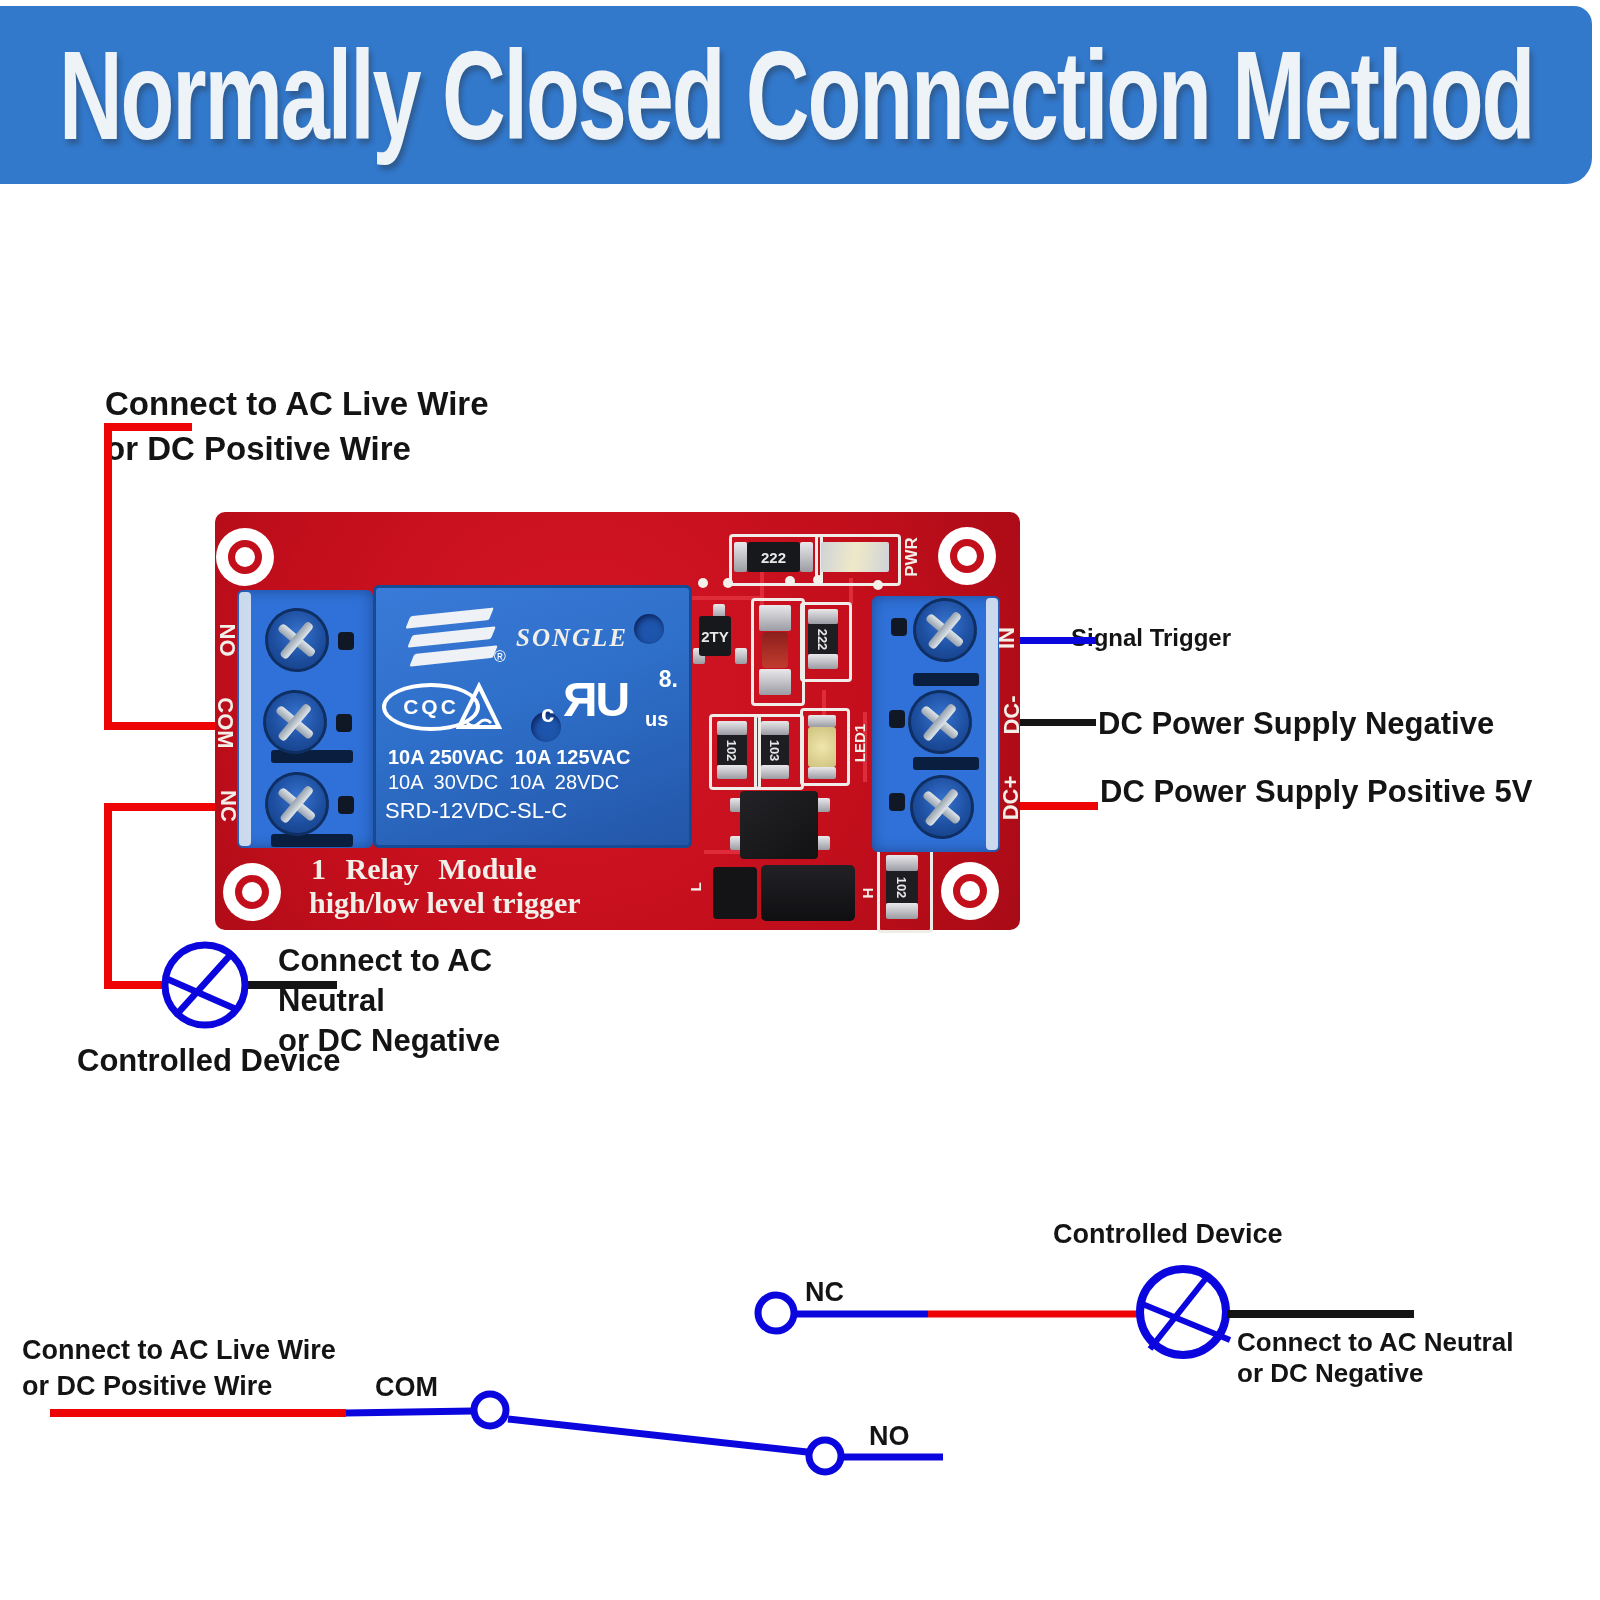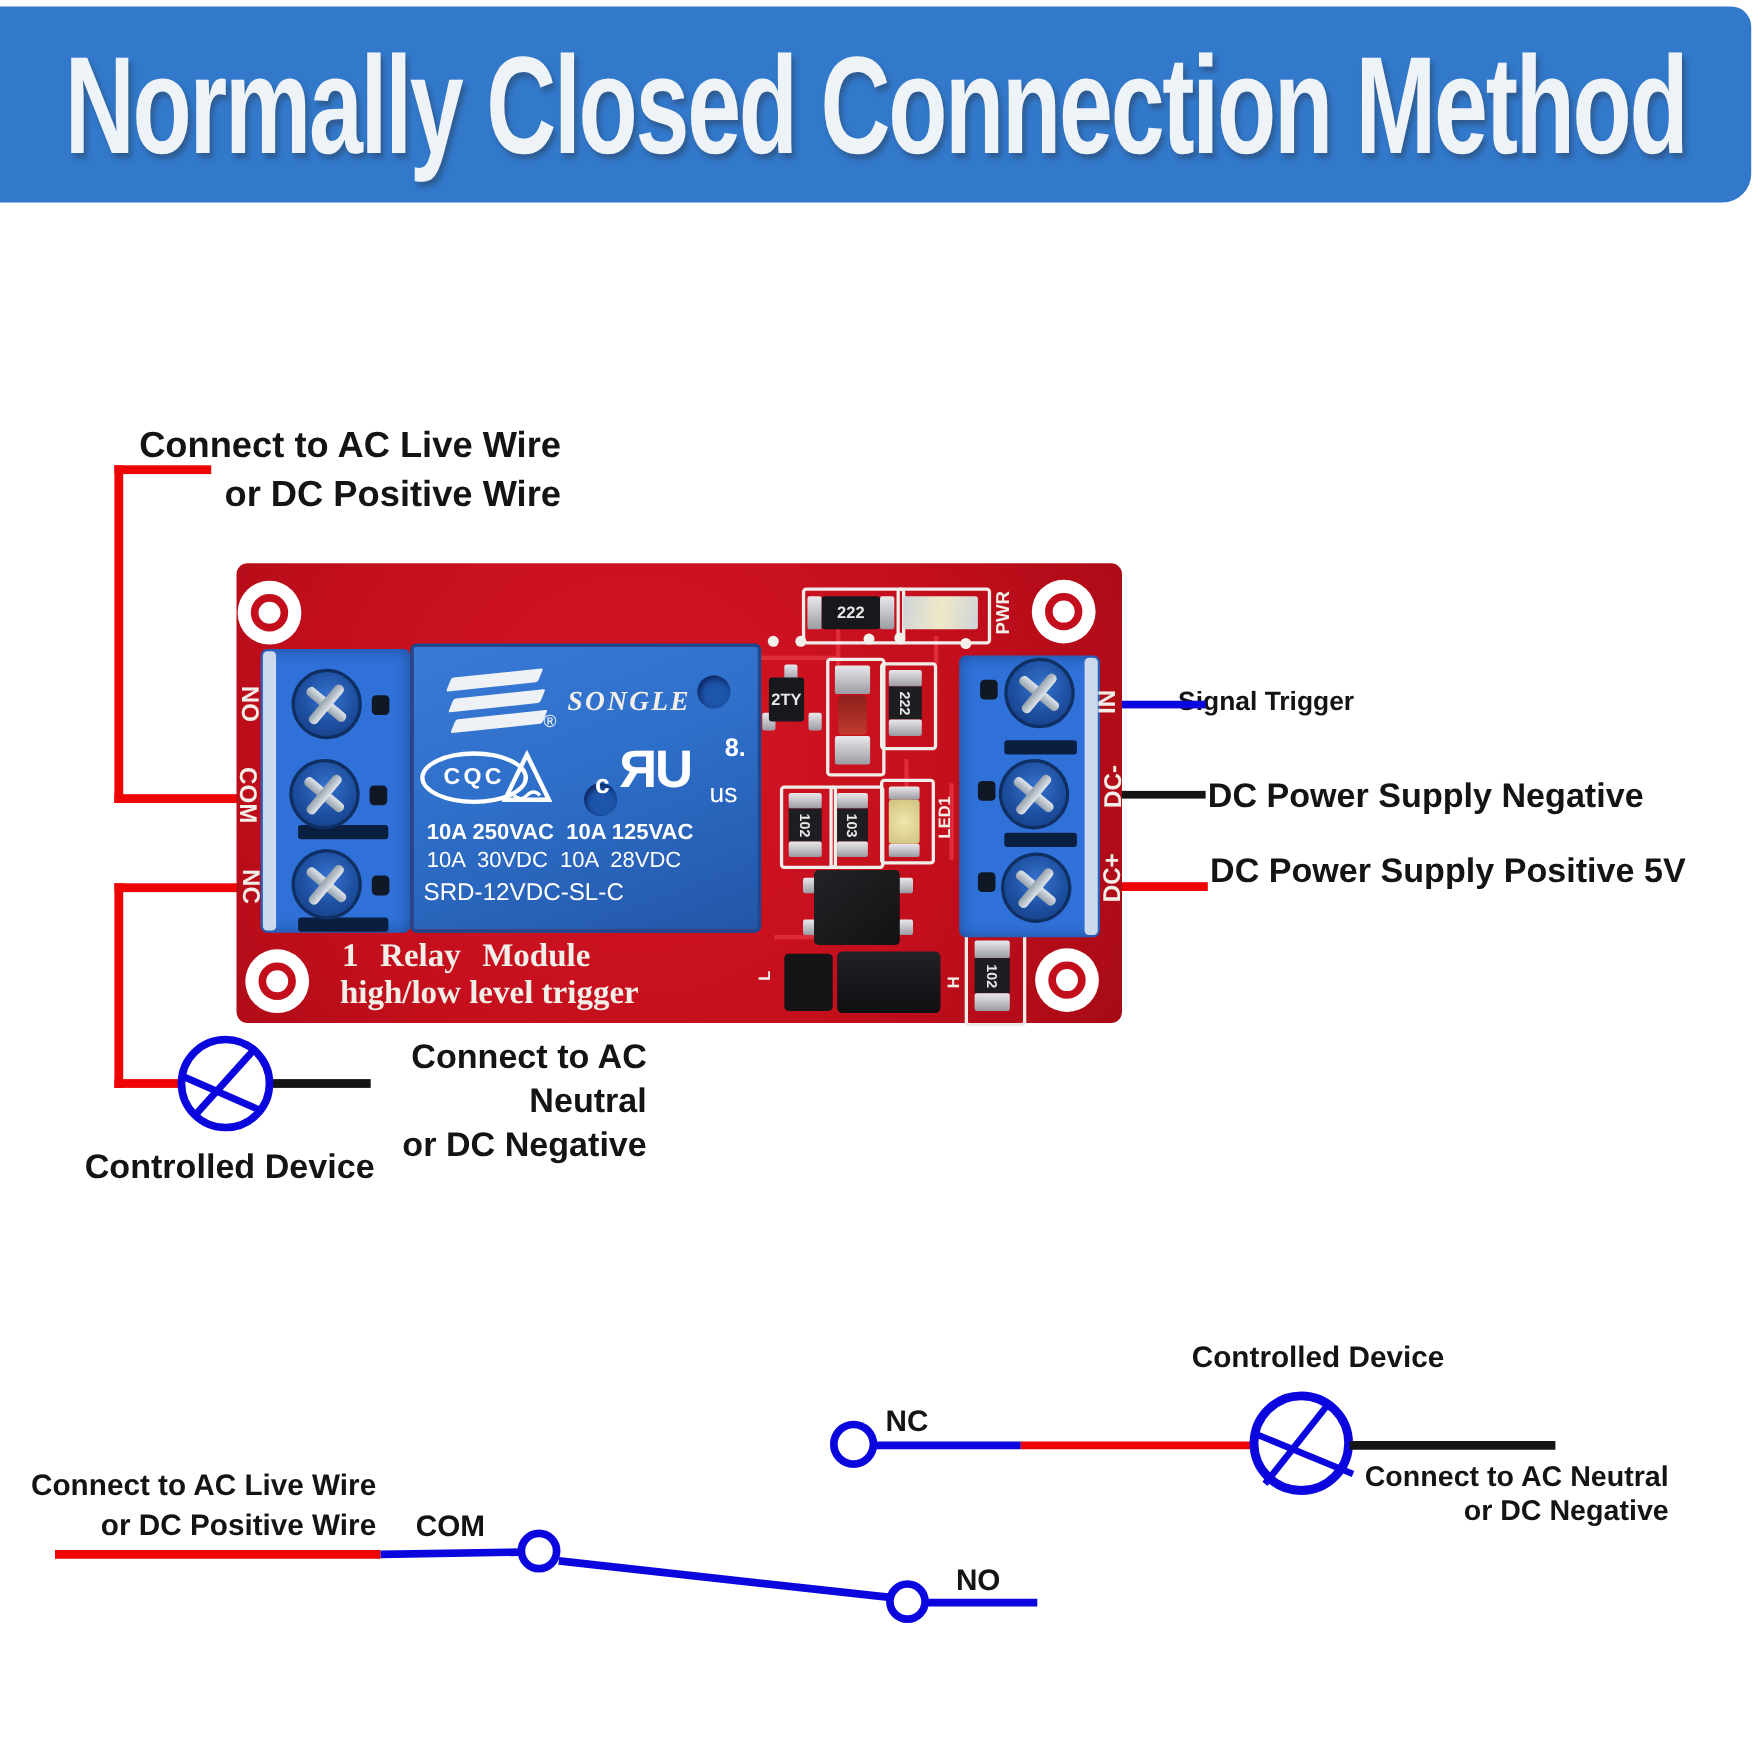--- a/index.html
+++ b/index.html
@@ -4,21 +4,21 @@
 <style>
   :root{
     --banner_blue:#3278cb; --board_red:#c9101f; --terminal_blue:#2f71d8;
     --relay_blue:#2e6fc9; --wire_red:#ee0404; --wire_blue:#0b06dd;
     --wire_black:#141414; --silk:#f2efe9; --txt:#141414;
   }
   html,body{margin:0;padding:0}
   body{width:1600px;height:1600px;background:#fff;position:relative;overflow:hidden;
        font-family:"Liberation Sans",sans-serif}
   .ann{position:absolute;font-weight:bold;color:var(--txt)}
-  .ctr{text-align:right}
+  .ctr{text-align:left}
   .wire{position:absolute}
   .w-red{background:var(--wire_red)} .w-blue{background:var(--wire_blue)} .w-blk{background:var(--wire_black)}
   
   #banner{position:absolute;left:0;top:6px;width:1592px;height:178px;background:var(--banner_blue);
           border-radius:0 18px 26px 0;display:flex;align-items:center;justify-content:center}
   #banner .t{font-size:126px;font-weight:bold;color:#eef3f7;white-space:nowrap;letter-spacing:-3px;
           transform:scaleX(.70);transform-origin:50% 50%;text-shadow:4px 5px 6px rgba(40,40,40,.35)}
   
   #board{position:absolute;left:215px;top:512px;width:805px;height:418px;border-radius:10px;
          background:radial-gradient(circle at 45% 40%,#d61626 0%,#c30e1c 60%,#a70b16 100%)}
@@ -151,21 +151,21 @@
     <div class="rhole" style="left:155px;top:124px;width:30px;height:30px"></div>
     <div style="position:absolute;left:6px;top:95px;width:98px;height:48px;border:4px solid #fff;border-radius:50%;box-sizing:border-box;display:flex;align-items:center;justify-content:center;font-weight:bold;font-size:21px;letter-spacing:3px">CQC</div>
     <svg style="left:80px;top:94px" width="46" height="52" viewBox="0 0 46 52">
       <path d="M23 4 L43 45 L3 45 Z" fill="none" stroke="#fff" stroke-width="4"></path>
       <path d="M11 41 q7 6 12 0 q6 -6 12 0" fill="none" stroke="#fff" stroke-width="3"></path>
     </svg>
     <div style="position:absolute;left:165px;top:86px;width:145px;height:66px">
       <div style="position:absolute;right:8px;top:-8px;font-size:23px;font-weight:bold">8.</div>
       <div style="position:absolute;left:0;top:26px;font-size:24px;font-weight:bold">c</div>
       <div style="position:absolute;left:22px;top:-2px;font-size:48px;font-weight:bold;letter-spacing:-2px">ЯU</div>
-      <div style="position:absolute;left:104px;top:34px;font-size:24px;font-weight:normal">us</div>
+      <div style="position:absolute;left:104px;top:34px;font-size:20px;font-weight:bold">us</div>
     </div>
     <div style="position:absolute;left:12px;top:158px;font-size:20px;font-weight:bold;white-space:pre">10A 250VAC  10A 125VAC</div>
     <div style="position:absolute;left:12px;top:183px;font-size:20px;font-weight:normal;white-space:pre">10A  30VDC  10A  28VDC</div>
     <div style="position:absolute;left:9px;top:210px;font-size:22px;font-weight:normal">SRD-12VDC-SL-C</div>
   </div>
 
   <div class="sk" style="left:514px;top:22px;width:88px;height:46px"></div>
   <div class="cap" style="left:519px;top:30px;width:13px;height:30px"></div>
   <div class="cap" style="left:585px;top:30px;width:13px;height:30px"></div>
   <div class="chip" style="left:532px;top:30px;width:53px;height:30px;font-size:15px">222</div>

